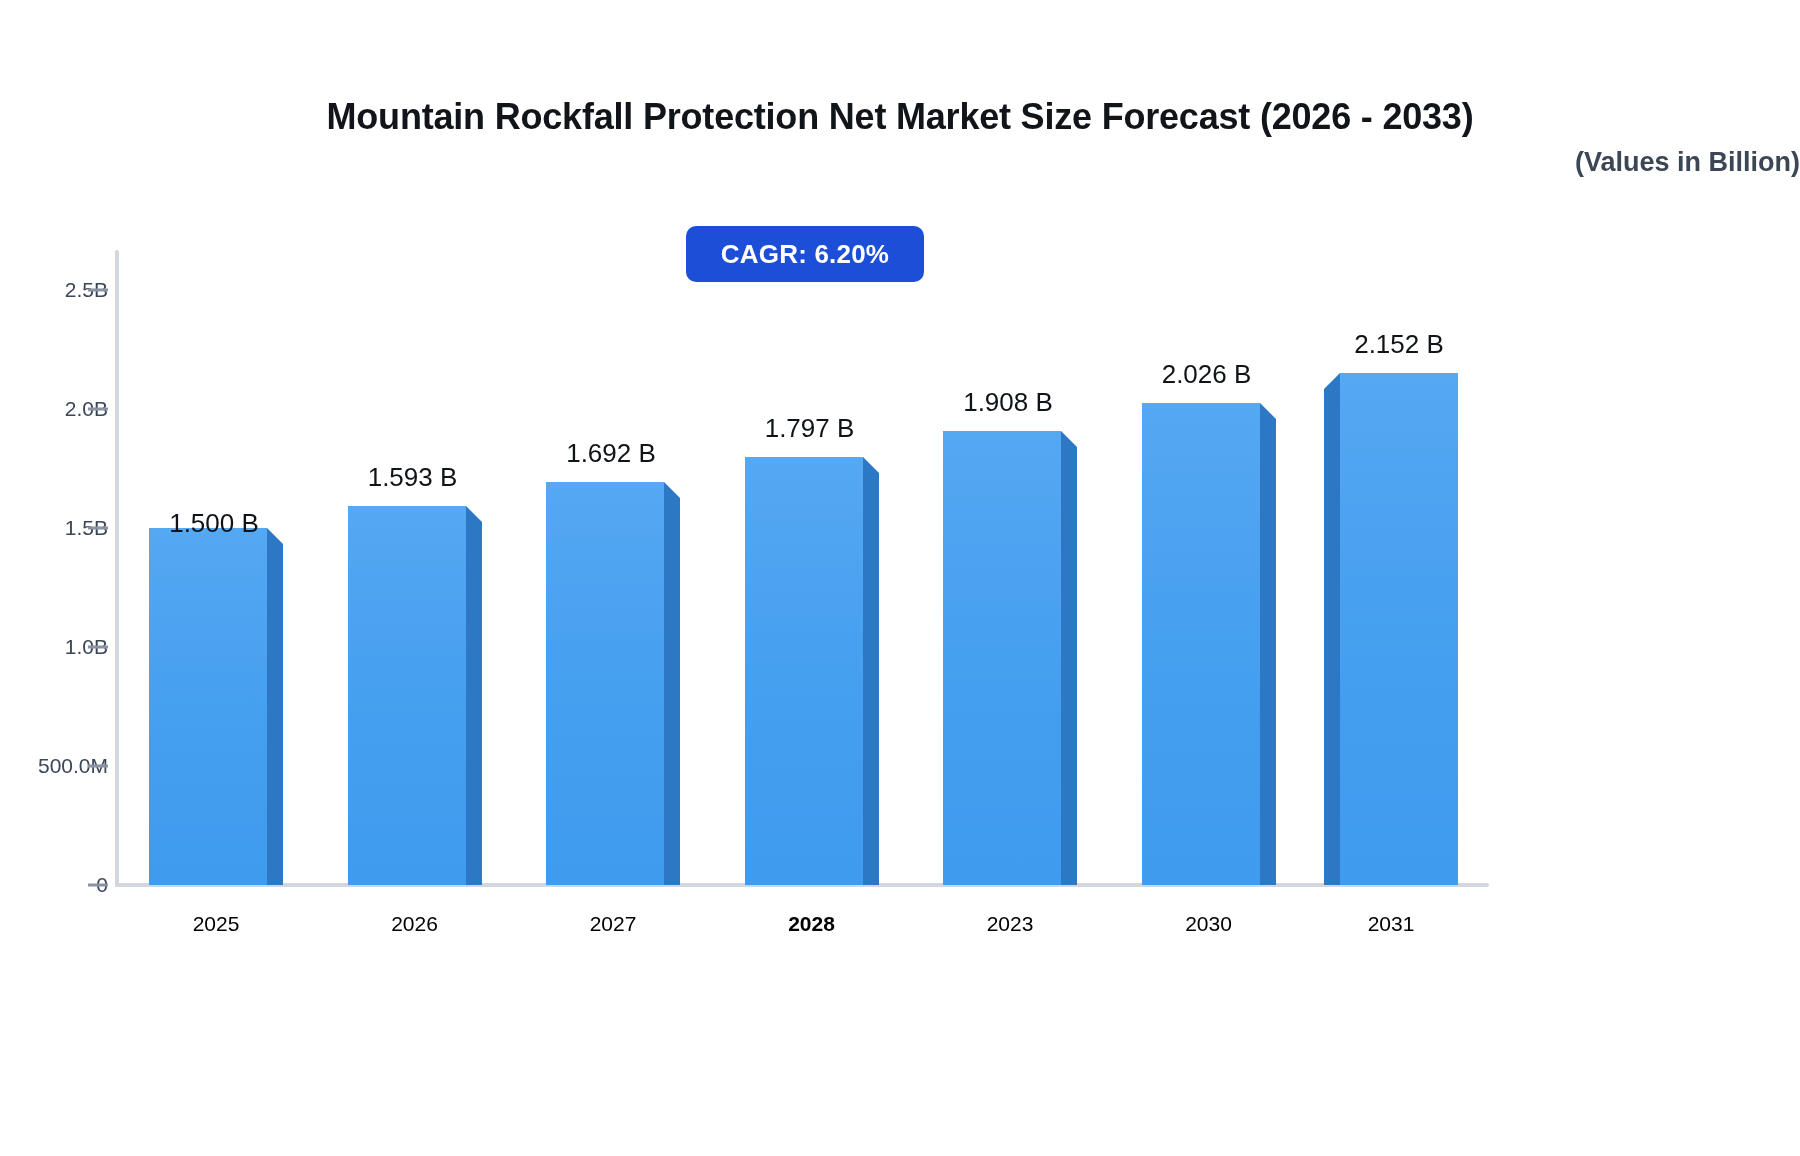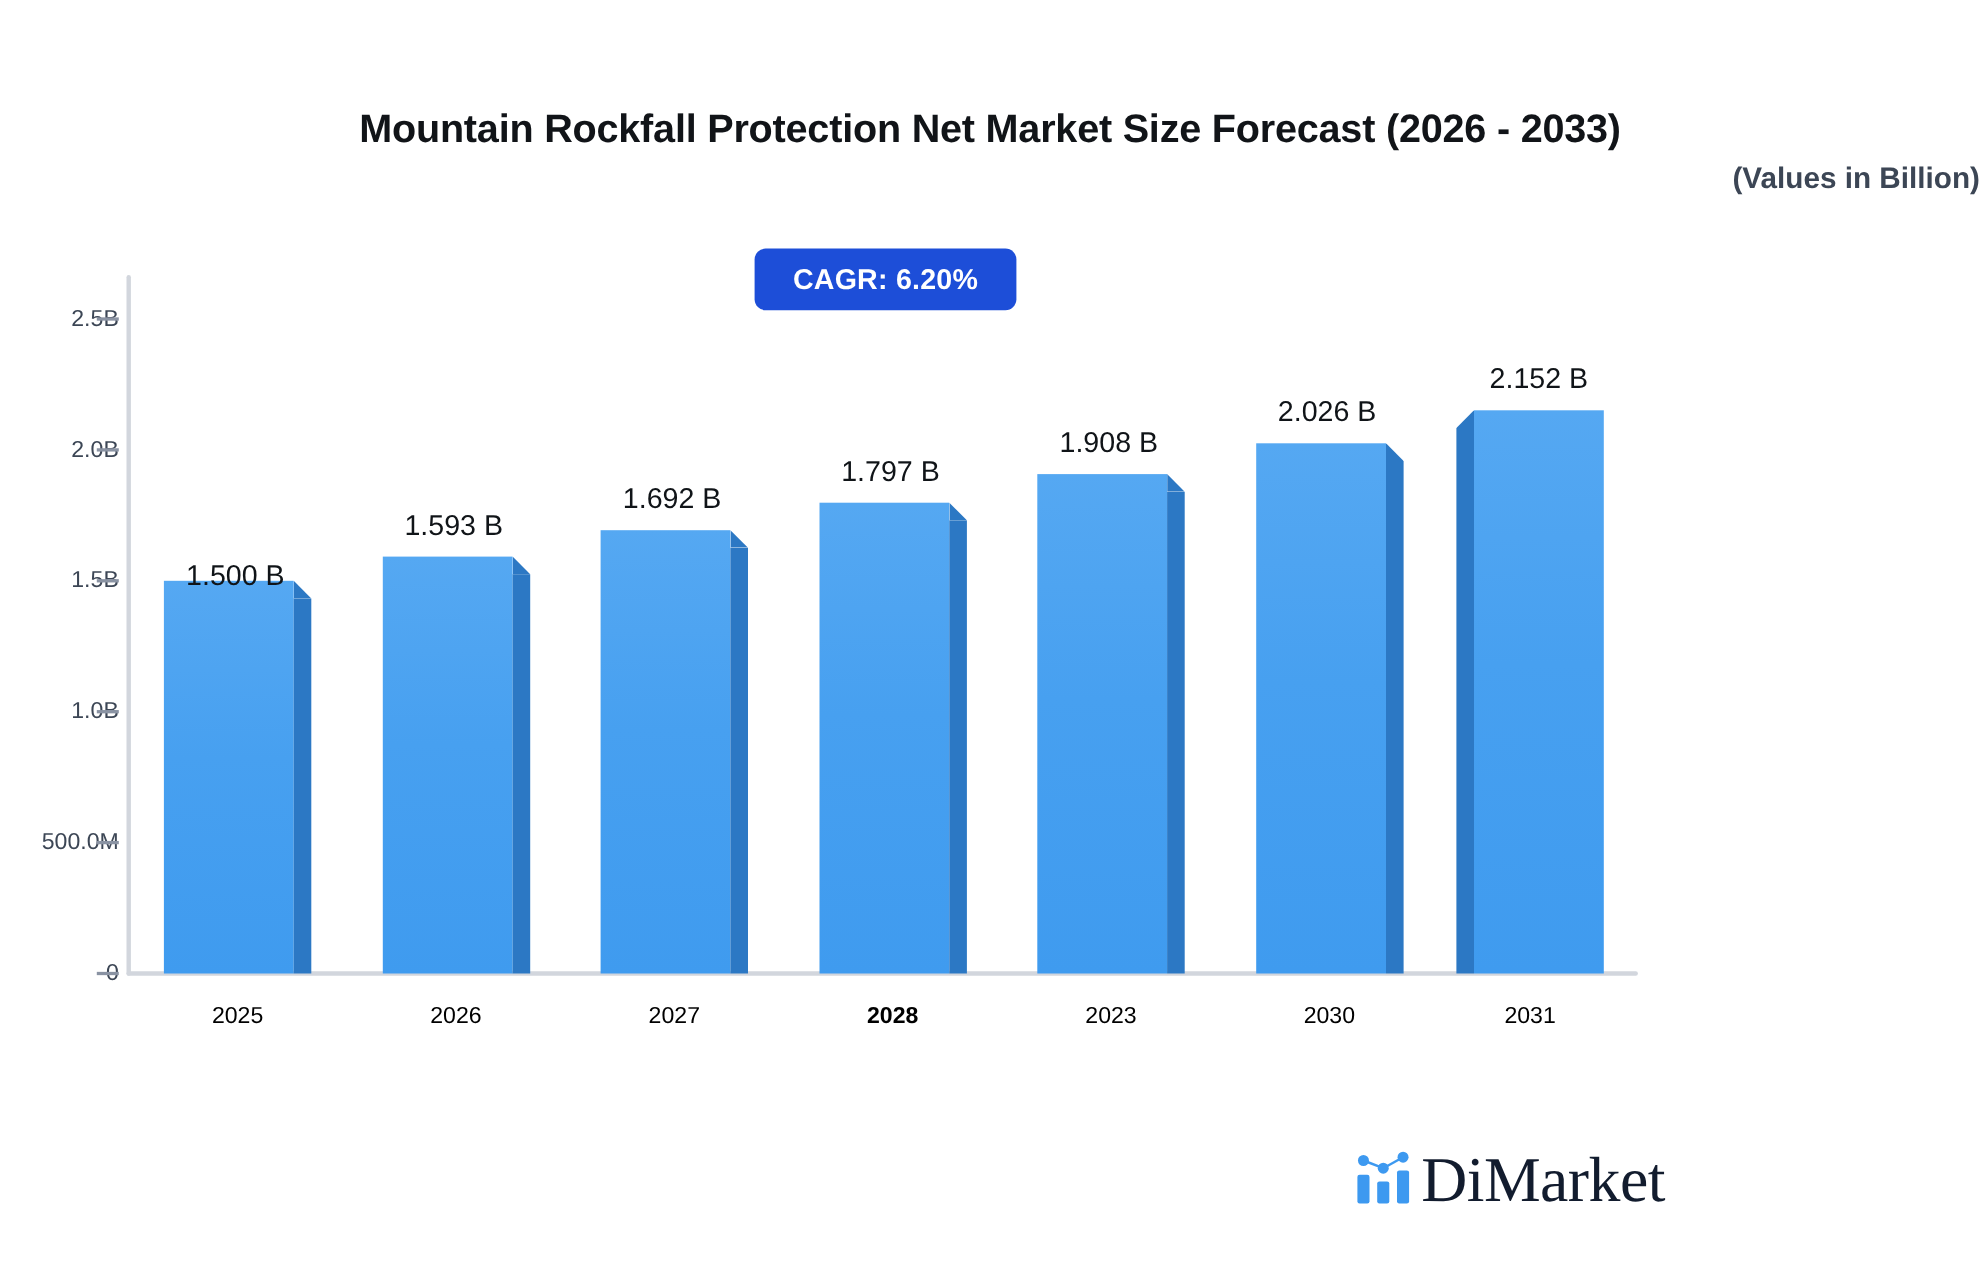--- a/index.html
+++ b/index.html
@@ -286,29 +286,14 @@
         <div class="x-tick" style="left: 216px;">2025</div>
         <div class="x-tick" style="left: 414.5px;">2026</div>
         <div class="x-tick" style="left: 613px;">2027</div>
         <div class="x-tick" style="left: 811.5px; font-weight: bold;">2028</div>
         <div class="x-tick" style="left: 1010px;">2023</div>
         <div class="x-tick" style="left: 1208.5px; text-align: right;">2030</div>
         <div class="x-tick" style="left: 1391px;">2031</div>
       </div>
   </div>
 
-  <div class="logo">
-    <span class="logo-mark">
-      <svg width="52" height="50" viewBox="0 0 52 50">
-        <rect x="2" y="22" width="11" height="26" rx="2" fill="#3d99f0"></rect>
-        <rect x="20" y="28" width="11" height="20" rx="2" fill="#3d99f0"></rect>
-        <rect x="38" y="18" width="11" height="30" rx="2" fill="#3d99f0"></rect>
-        <line x1="7.5" y1="9" x2="25.5" y2="16" stroke="#3d99f0" stroke-width="2.2"></line>
-        <line x1="25.5" y1="16" x2="43.5" y2="6" stroke="#3d99f0" stroke-width="2.2"></line>
-        <circle cx="7.5" cy="9" r="5" fill="#3d99f0"></circle>
-        <circle cx="25.5" cy="16" r="5" fill="#3d99f0"></circle>
-        <circle cx="43.5" cy="6" r="5" fill="#3d99f0"></circle>
-      </svg>
-    </span>
-    <span class="logo-text">DiMarket</span>
-  </div>
 
 </div>
 
 </body></html>

